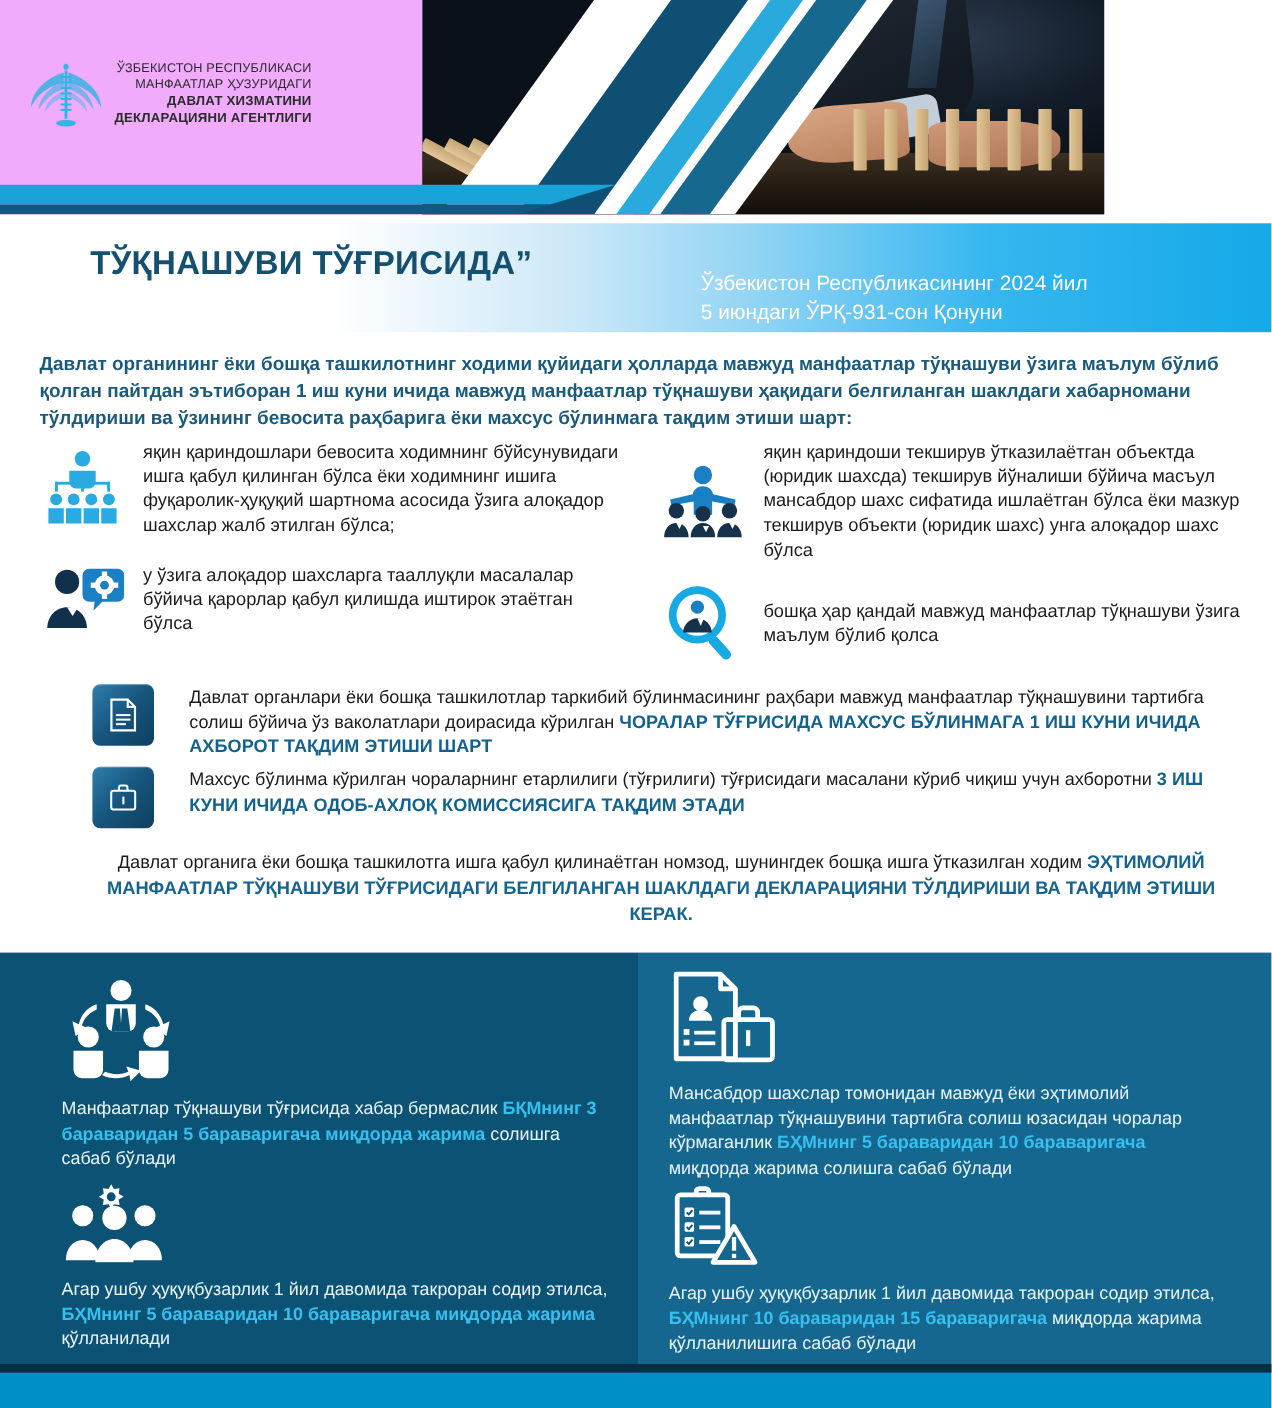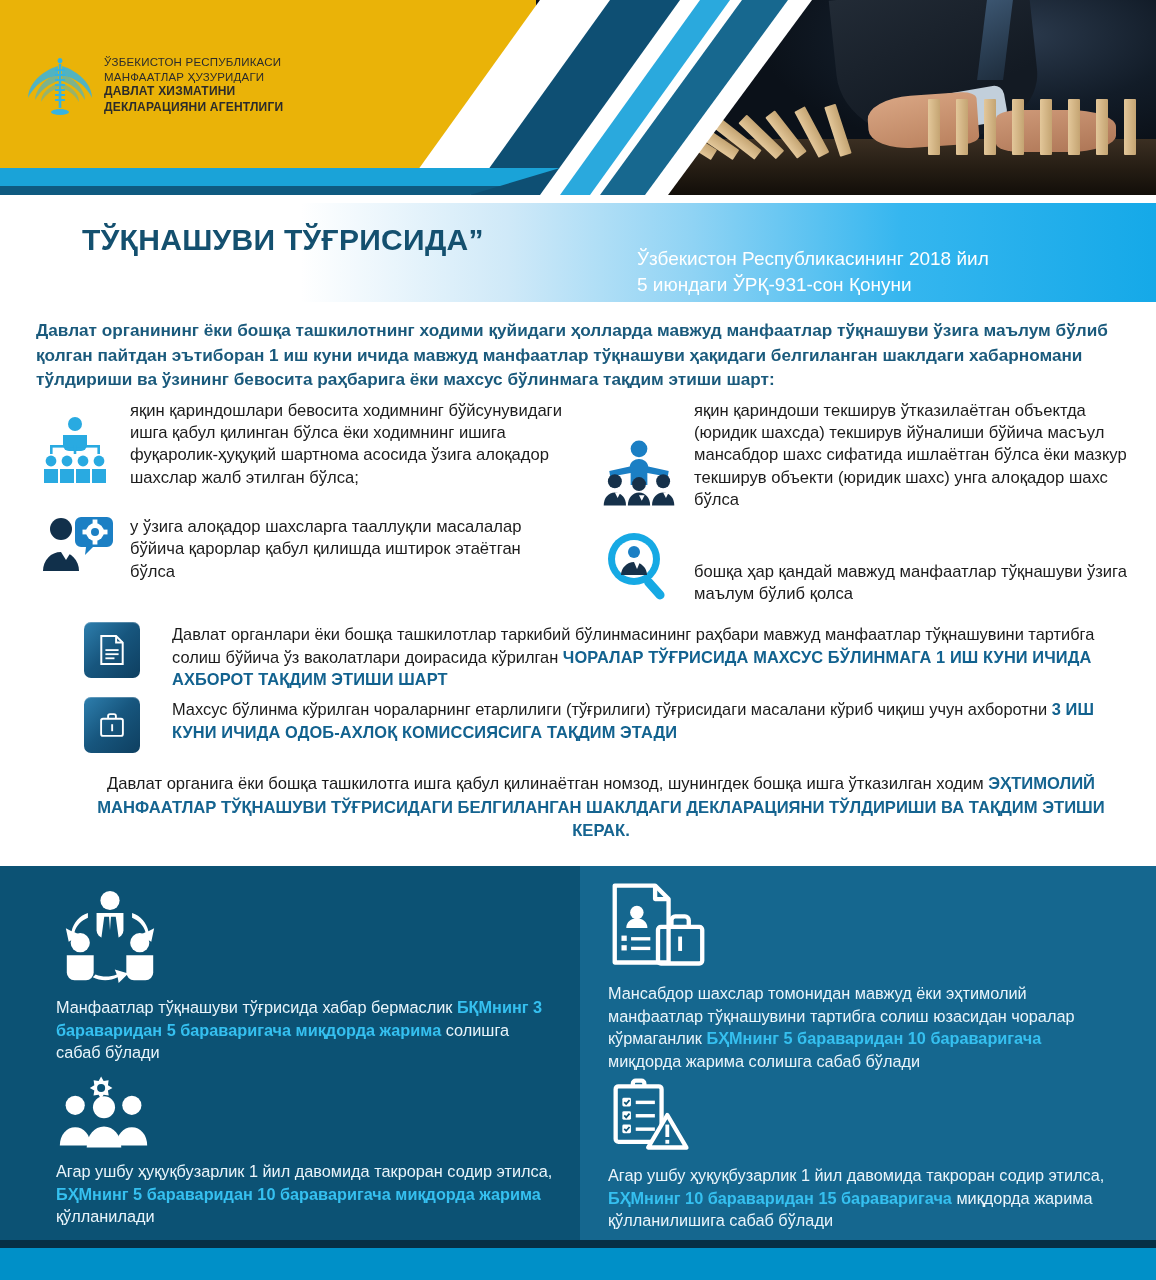--- a/index.html
+++ b/index.html
@@ -6,22 +6,22 @@
   html, body {
     width: 1156px; height: 1280px;
     background: #ffffff;
     font-family: "Liberation Sans", sans-serif;
     overflow: hidden;
   }
   .page { position: relative; width: 1156px; height: 1280px; background: #fff; }
 
   
   .header {
-    position: relative; width: 1156px; height: 195px;
-    background: #eab308; overflow: hidden;
+    position: relative; width: 1004px; height: 195px;
+    background: #f0abfc; overflow: hidden; text-align: right;
   }
   .hdr-photo {
     position: absolute; right: 0; top: 0; width: 620px; height: 195px;
     background:
       radial-gradient(ellipse 260px 120px at 78% 18%, #2b3a4d 0%, #121c28 60%, #0b1119 100%);
     overflow: hidden;
   }
   
   .desk {
     position: absolute; left: 0; bottom: 0; width: 100%; height: 56px;
@@ -91,21 +91,21 @@
   
   .intro {
     position: absolute; left: 36px; top: 318px; width: 1092px;
     color: #1a5a7c; font-weight: bold; font-size: 17.2px; line-height: 1.43;
   }
 
   .bullets { position: absolute; left: 0; top: 398px; width: 1156px; }
   .bcol { position: absolute; width: 530px; }
   .bcol.left { left: 36px; }
   .bcol.right { left: 600px; }
-  .bitem { display: flex; gap: 16px; align-items: flex-end; margin-bottom: 16px; }
+  .bitem { display: flex; gap: 16px; align-items: center; margin-bottom: 16px; }
   .bicon { flex: 0 0 auto; width: 78px; height: 78px; display: flex; align-items: center; justify-content: center; }
   .btext { font-size: 16.6px; line-height: 1.34; color: #1c1c1c; padding-top: 2px; }
 
   
   .prow { position: absolute; left: 84px; display: flex; gap: 32px; align-items: flex-start; width: 1050px; }
   .prow .picon {
     flex: 0 0 auto; width: 56px; height: 56px; border-radius: 7px;
     background: linear-gradient(135deg, #2e7fae 0%, #17567e 48%, #0e3f60 100%);
     display: flex; align-items: center; justify-content: center;
     box-shadow: inset 0 1px 0 rgba(255,255,255,.25);
@@ -214,21 +214,21 @@
         <div class="l4">ДЕКЛАРАЦИЯНИ АГЕНТЛИГИ</div>
       </div>
     </div>
   </div>
 
   <div class="title-band">
     <div class="title-main">
       <div>ТЎҚНАШУВИ ТЎҒРИСИДА”</div>
     </div>
     <div class="title-sub">
-      <div>Ўзбекистон Республикасининг 2018 йил</div>
+      <div>Ўзбекистон Республикасининг 2024 йил</div>
       <div>5 июндаги ЎРҚ-931-сон Қонуни</div>
     </div>
   </div>
 
   <div class="intro">
     <span>Давлат органининг ёки бошқа ташкилотнинг ходими қуйидаги ҳолларда мавжуд манфаатлар тўқнашуви ўзига маълум бўлиб қолган пайтдан эътиборан 1 иш куни ичида мавжуд манфаатлар тўқнашуви ҳақидаги белгиланган шаклдаги хабарномани тўлдириши ва ўзининг бевосита раҳбарига ёки махсус бўлинмага тақдим этиши шарт:</span>
   </div>
 
   <div class="bullets">
 

